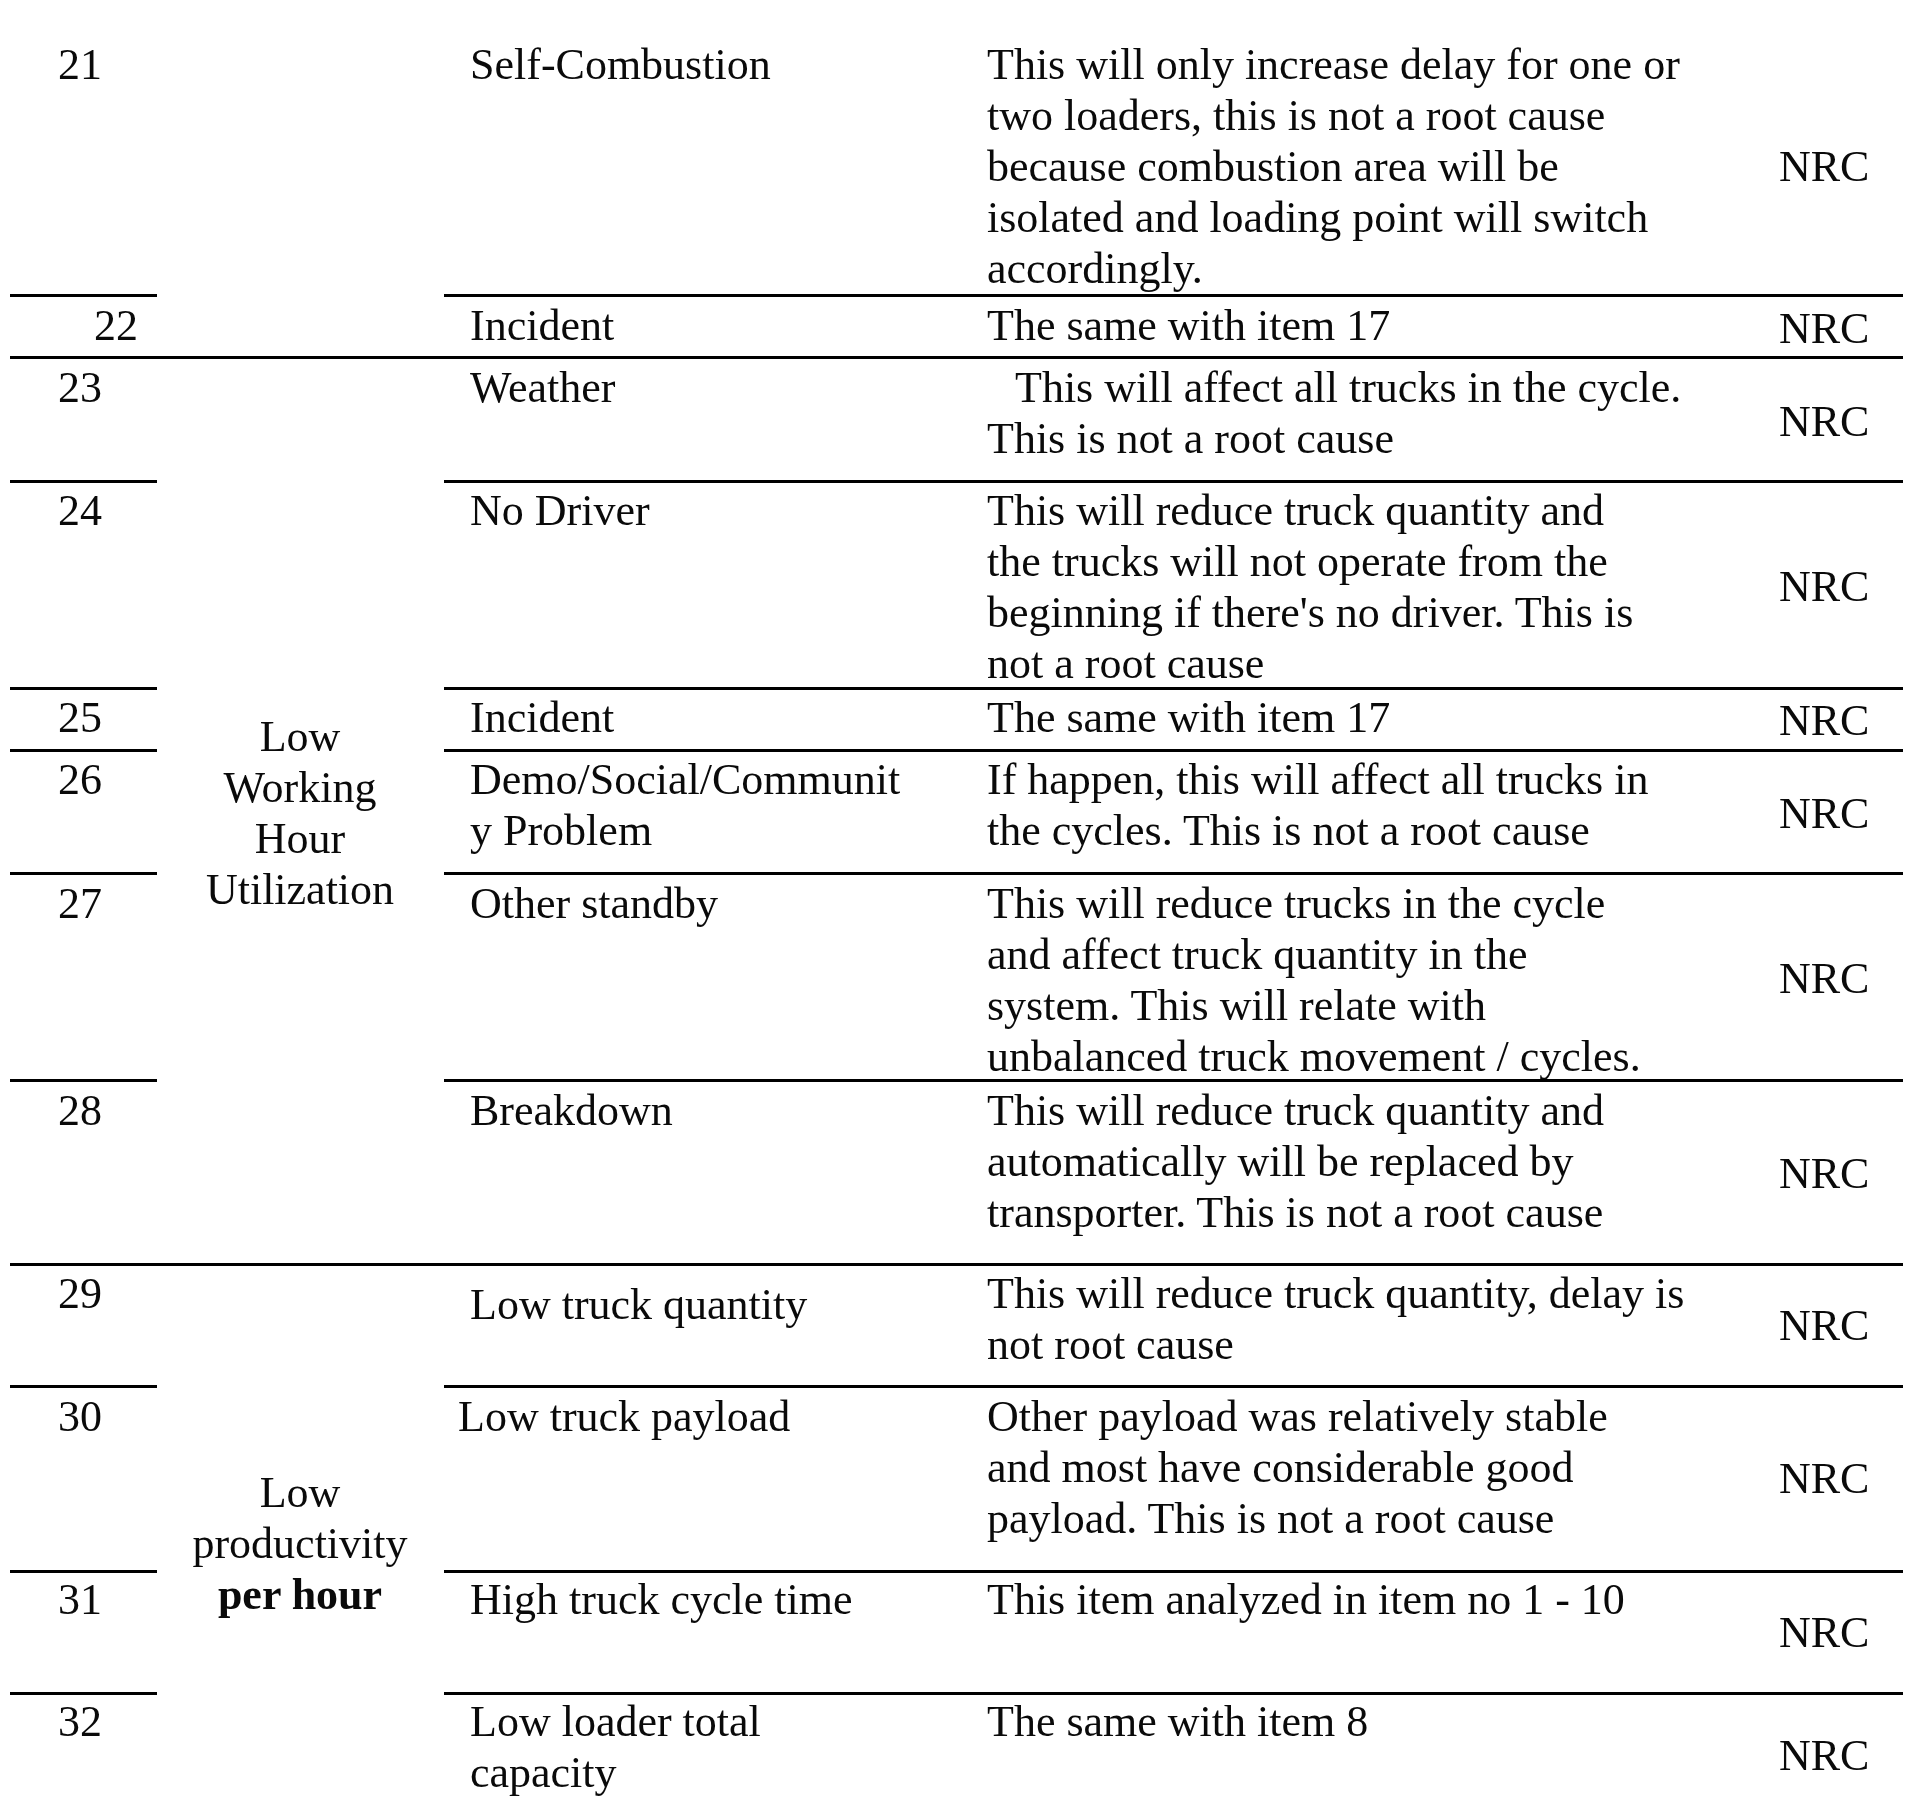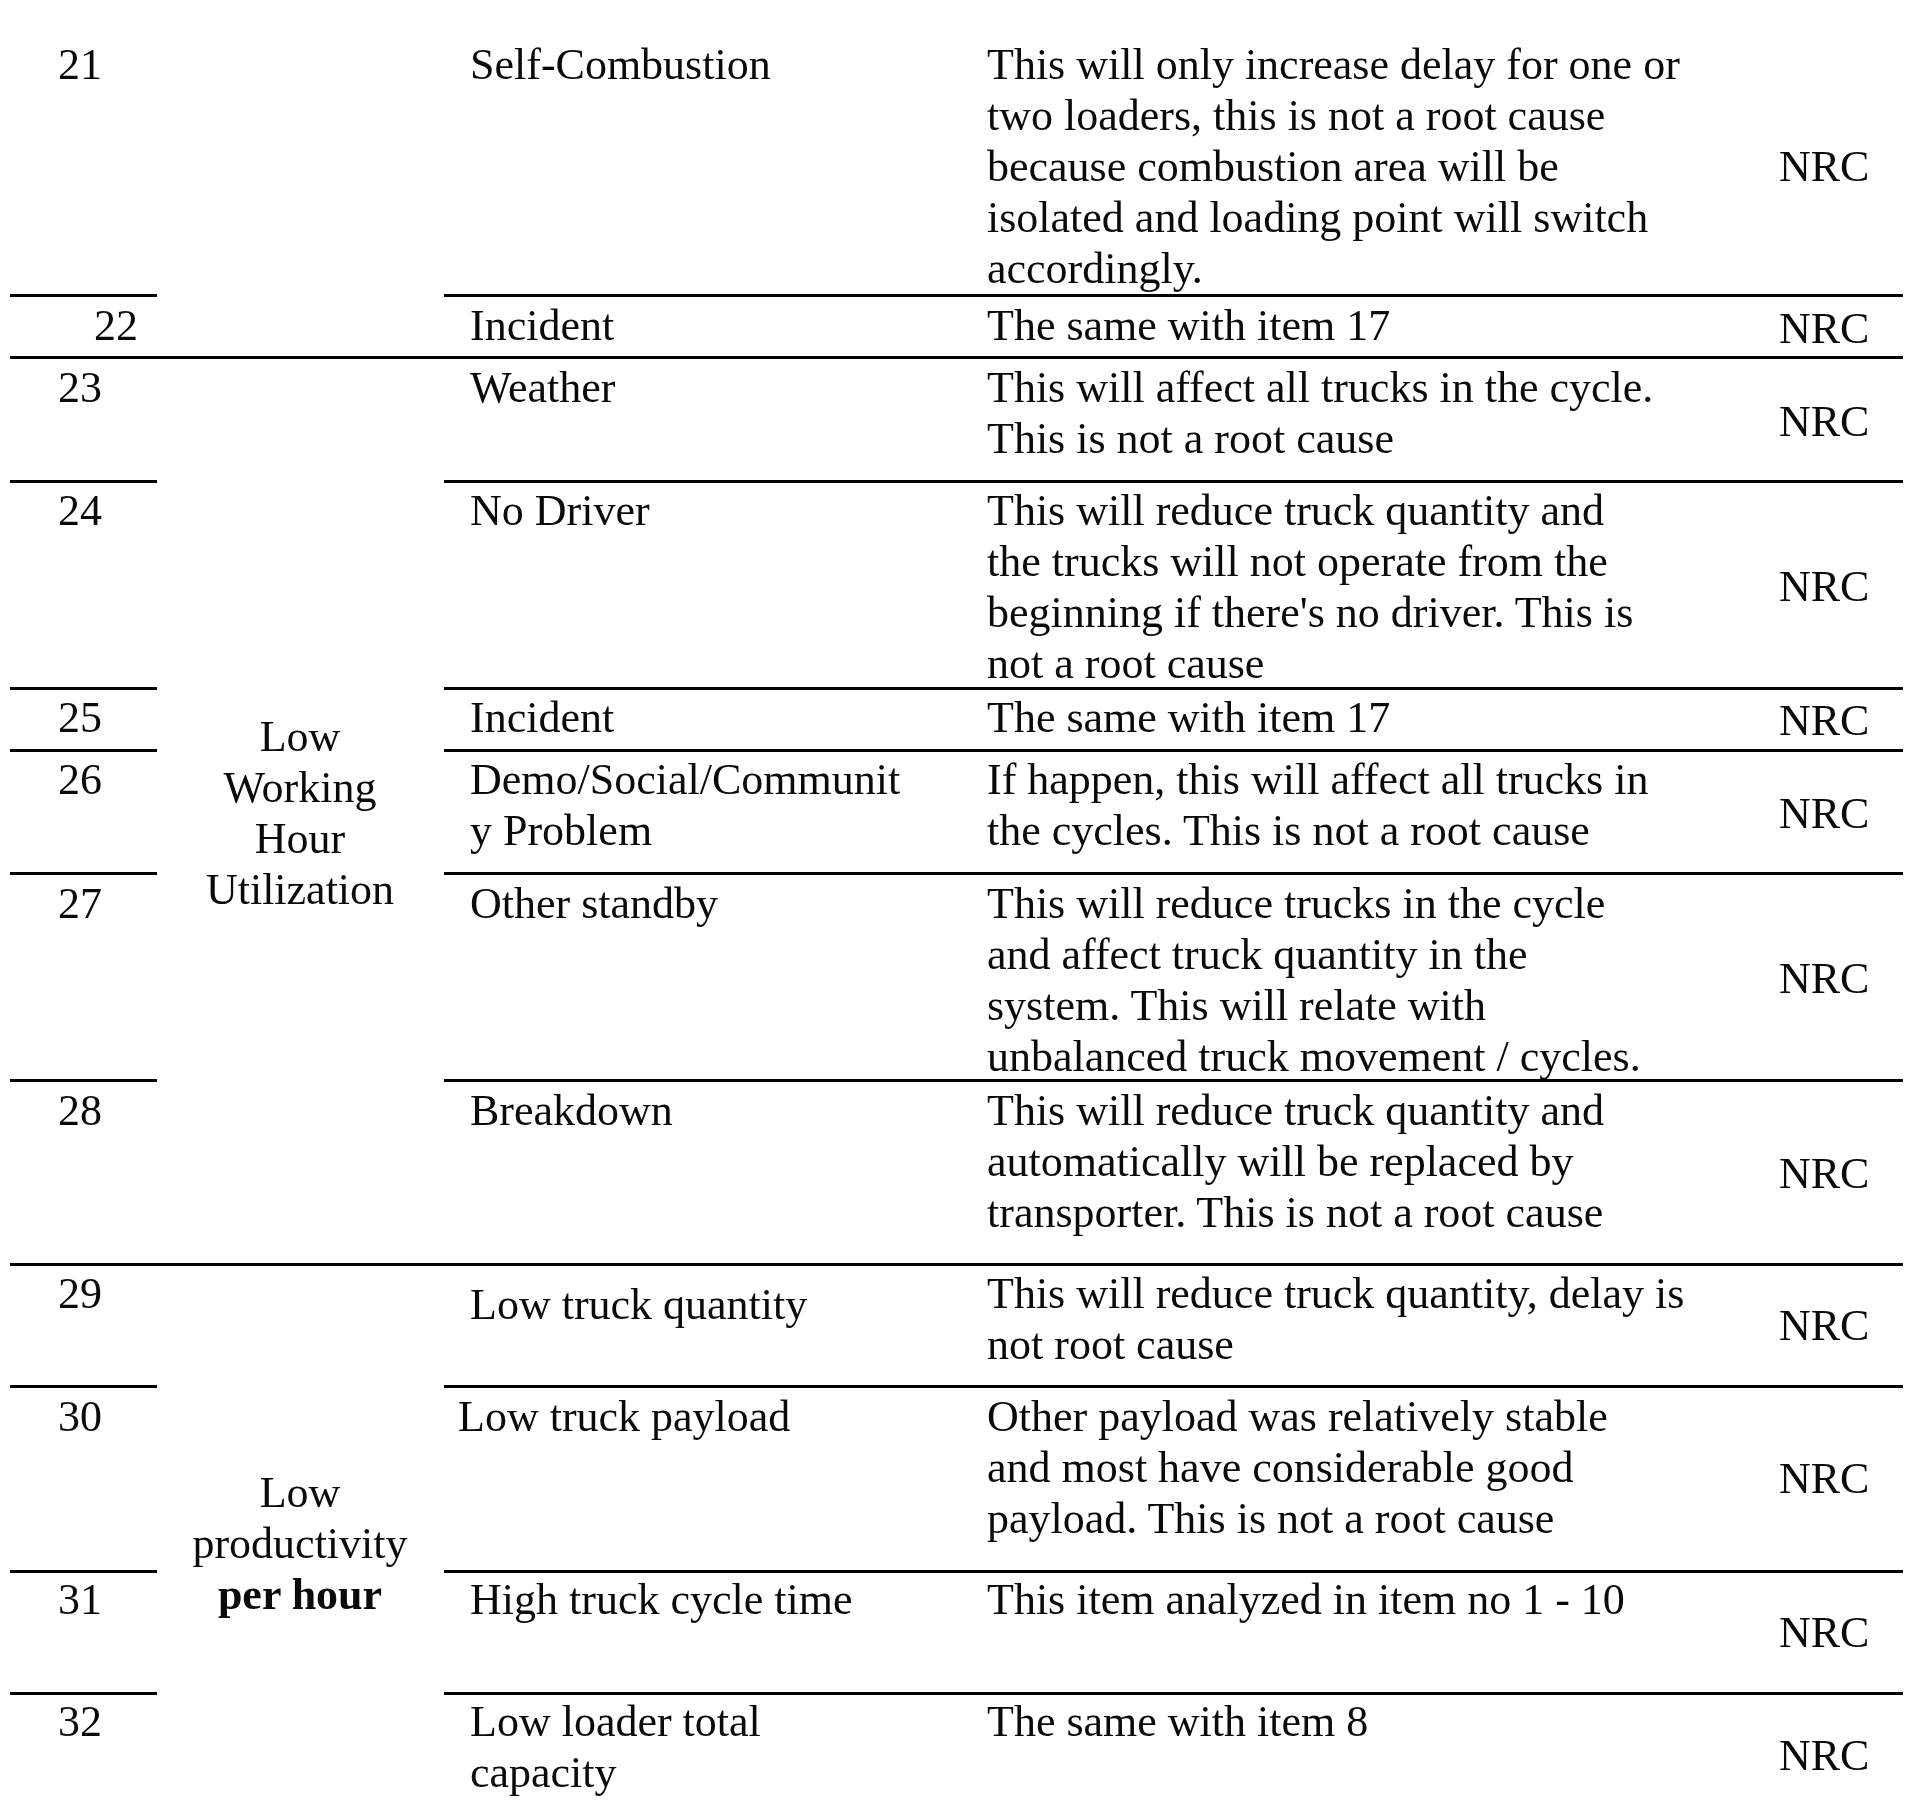--- a/index.html
+++ b/index.html
@@ -27,21 +27,21 @@
     </div>
     <div>
       <div class="txt" style="left: 58px; top: 300px; margin-left: 36px;">22</div>
       <div class="txt" style="left: 470px; top: 300px;">Incident</div>
       <div class="txt" style="left: 987px; top: 300px;">The same with item 17</div>
       <div class="txt" style="left: 1779px; top: 303px;">NRC</div>
     </div>
     <div>
       <div class="txt" style="left: 58px; top: 362px;">23</div>
       <div class="txt" style="left: 470px; top: 362px;">Weather</div>
-      <div class="txt" style="left: 987px; top: 362px;">This will affect all trucks in the cycle.</div>
+      <div class="txt" style="left: 1015px; top: 362px;">This will affect all trucks in the cycle.</div>
       <div class="txt" style="left: 987px; top: 413px;">This is not a root cause</div>
       <div class="txt" style="left: 1779px; top: 396px;">NRC</div>
     </div>
     <div>
       <div class="txt" style="left: 58px; top: 485px;">24</div>
       <div class="txt" style="left: 470px; top: 485px;">No Driver</div>
       <div class="txt" style="left: 987px; top: 485px;">This will reduce truck quantity and</div>
       <div class="txt" style="left: 987px; top: 536px;">the trucks will not operate from the</div>
       <div class="txt" style="left: 987px; top: 587px;">beginning if there's no driver. This is</div>
       <div class="txt" style="left: 987px; top: 638px;">not a root cause</div>

